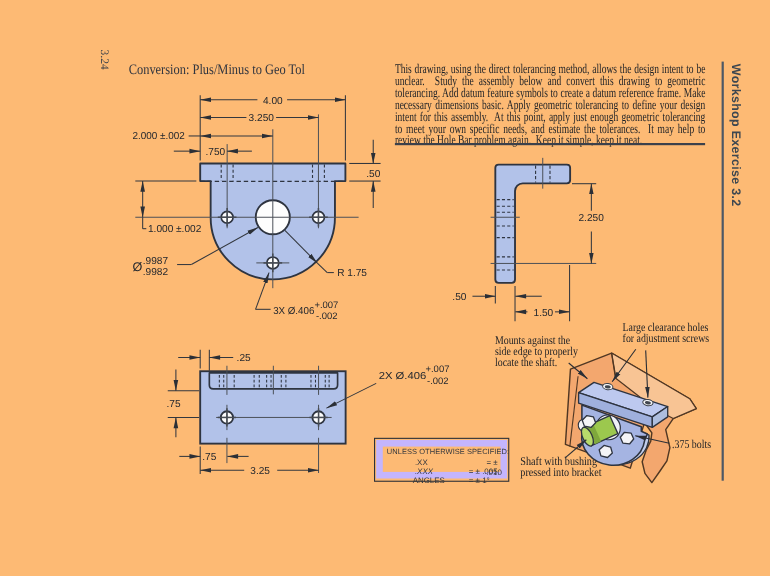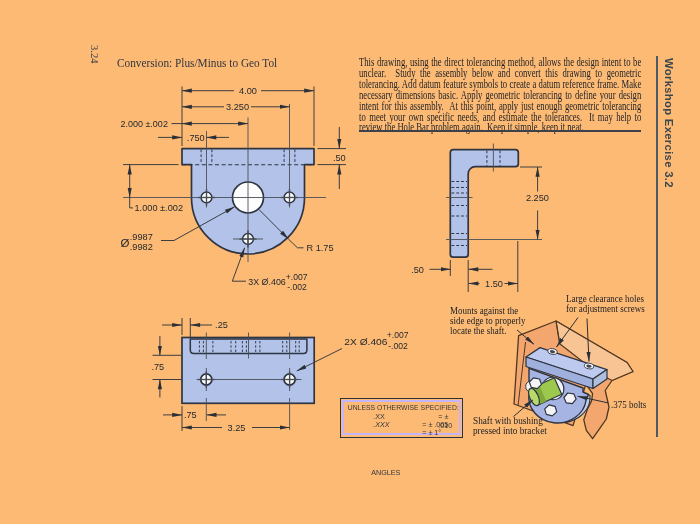--- a/index.html
+++ b/index.html
@@ -8,25 +8,25 @@
 .ser{font-family:"Liberation Serif",serif;}
 .abs{position:absolute;}
 #title{left:117px;top:54.5px;font-size:13.2px;color:#30353f;transform:scaleX(0.856);transform-origin:left top;white-space:nowrap;}
 #pnum{left:88.5px;top:44.5px;font-size:10.5px;color:#3a3f48;writing-mode:vertical-rl;}
 #para{left:358.5px;top:57px;width:392px;font-size:12px;line-height:10.9px;color:#1c2026;transform:scaleX(0.72);transform-origin:left top;}
 #para div{text-align:justify;text-align-last:justify;}
 #para div.last{text-align-last:left;}
 #sidebar{left:662.5px;top:57.5px;font-size:11.3px;font-weight:bold;color:#3d4750;writing-mode:vertical-rl;letter-spacing:0.3px;}
 #vrule{left:655.5px;top:56px;width:2px;height:381px;background:#4d5865;}
 #tolbox{left:340px;top:397.5px;width:121px;height:38px;border:1.2px solid #2d3138;}
-#tolbox .in{position:absolute;left:1.2px;top:1.2px;right:1.2px;bottom:1.2px;border:2px solid #c4b5fd;font-size:7.2px;color:#33373d;}
+#tolbox .in{position:absolute;left:1.2px;top:1.2px;right:1.2px;bottom:1.2px;border:6px solid #c4b5fd;font-size:7.2px;color:#33373d;}
 #tolbox .h{position:absolute;left:3.5px;top:2px;font-size:6.8px;white-space:nowrap;letter-spacing:0.05px;}
 #tolbox .r1l{position:absolute;left:29px;top:10.2px;}
 #tolbox .r2l{position:absolute;left:29px;top:18.4px;font-style:italic;}
-#tolbox .r3l{position:absolute;left:27px;top:26.6px;margin-top:40px;}
+#tolbox .r3l{position:absolute;left:27px;top:26.6px;}
 #tolbox .r1v{position:absolute;left:94px;top:10.2px;}
 #tolbox .r2v{position:absolute;left:78px;top:18.4px;}
 #tolbox .r3v{position:absolute;left:78px;top:26.6px;}
 .lbl{font-family:"Liberation Serif",serif;font-size:10.8px;line-height:10px;color:#1a1e24;transform:scaleX(0.83);transform-origin:left top;white-space:nowrap;}
 </style>
 </head>
 <body>
 <div class="page">
   <div class="abs ser" id="pnum">3.24</div>
   <div class="abs ser" id="title">Conversion: Plus/Minus to Geo Tol</div>

